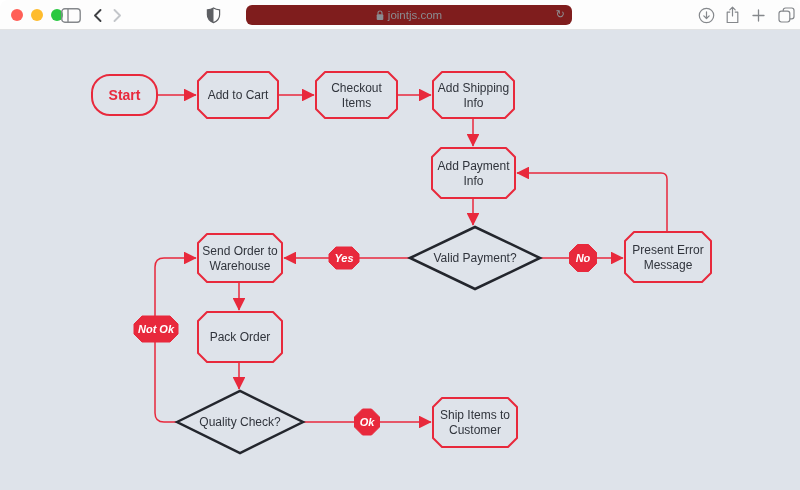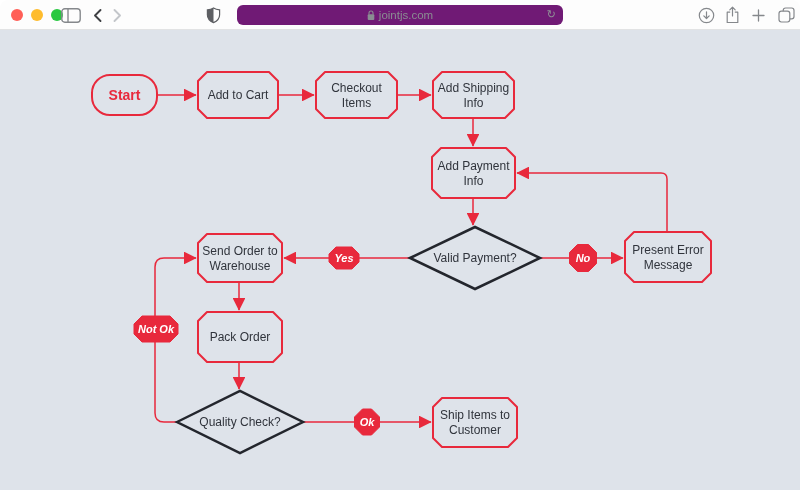--- a/index.html
+++ b/index.html
@@ -8,21 +8,21 @@
 
   
   .toolbar { position:relative; width:800px; height:30px; background:#fdfdfd; border-bottom:1px solid #e2e3e4; }
   .tl-group { position:absolute; left:11px; top:9px; display:flex; gap:8px; }
   .tl { width:12px; height:12px; border-radius:50%; display:inline-block; cursor:default; }
   .tb-btn { position:absolute; top:0; height:30px; display:flex; align-items:center; justify-content:center; background:transparent; border:none; cursor:pointer; padding:0; }
   .btn-sidebar { left:58px; width:26px; }
   .btn-back { left:88px; width:18px; }
   .btn-forward { left:108px; width:18px; }
   .btn-shield { left:202px; width:22px; }
-  .address-bar { position:absolute; left:237px; top:5px; width:326px; height:20px; background:#701a75; border-radius:6px; display:flex; align-items:center; justify-content:center; cursor:text; }
+  .address-bar { position:absolute; left:246px; top:5px; width:326px; height:20px; background:#7f1d1d; border-radius:6px; display:flex; align-items:center; justify-content:center; cursor:text; }
   .url-wrap { display:flex; align-items:center; gap:4px; }
   .url-text { font-size:11.5px; color:#8a8d92; }
   .refresh { position:absolute; right:7px; top:3px; font-family:"DejaVu Sans",sans-serif; font-size:11px; color:#8f9296; cursor:pointer; line-height:14px; }
   .btn-download { left:696px; width:20px; }
   .btn-share { left:722px; width:20px; }
   .btn-plus { left:748px; width:20px; }
   .btn-tabs { left:775px; width:22px; }
 
   
   .content { position:relative; width:800px; height:460px; }

